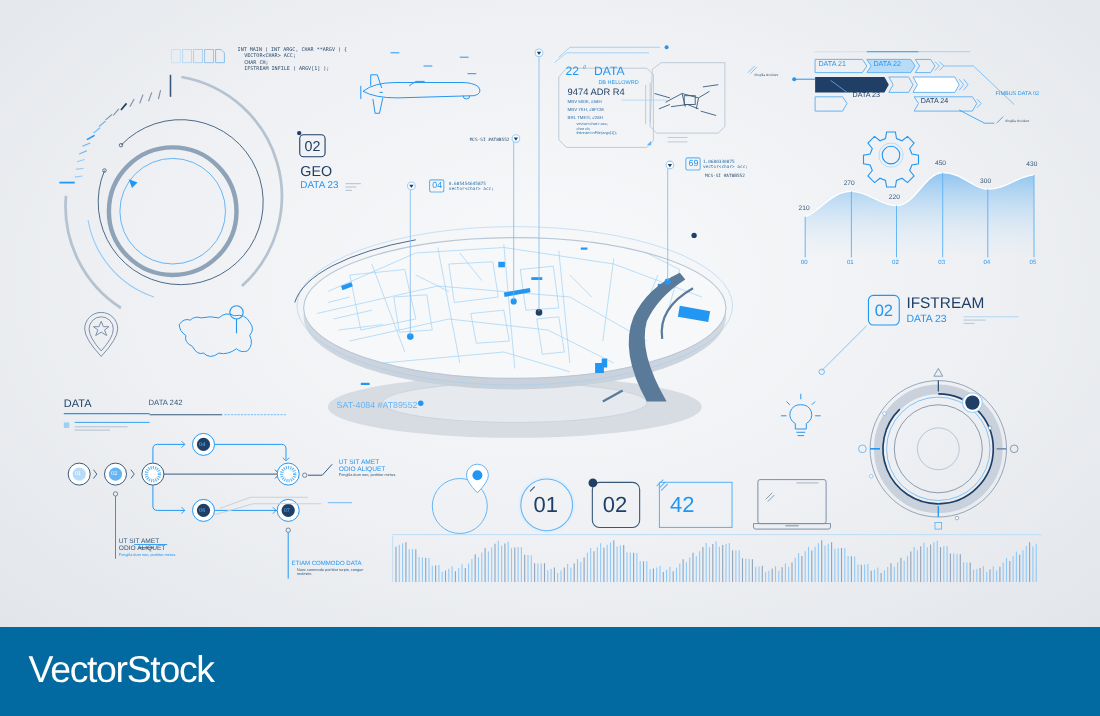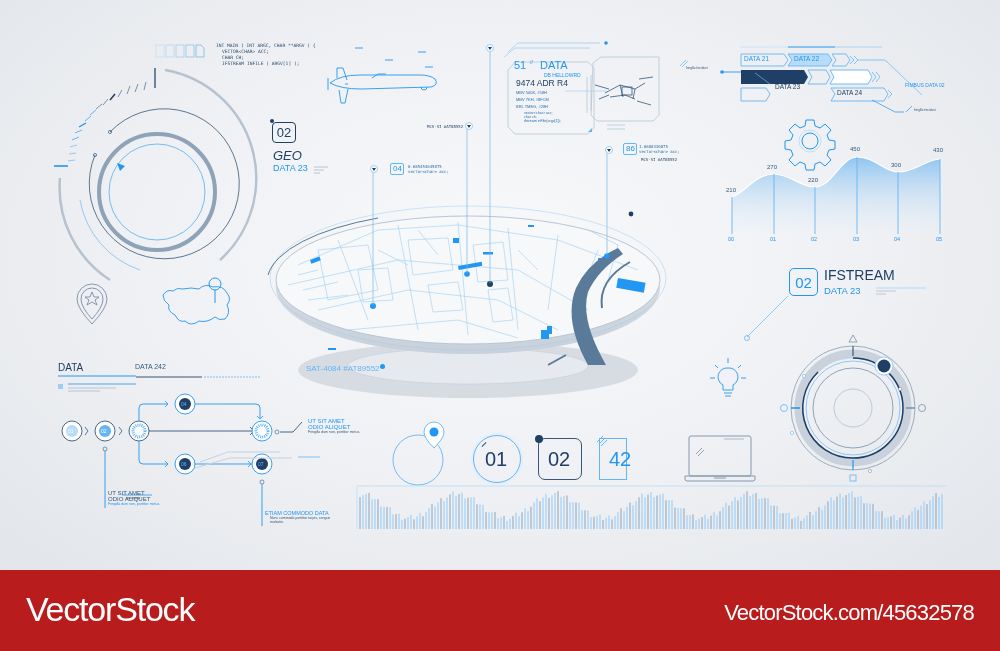--- a/index.html
+++ b/index.html
@@ -7,21 +7,21 @@
   body { font-family: "Liberation Sans", "DejaVu Sans", sans-serif; background: #eef0f3; position: relative; }
   .canvas { position: absolute; left: 0; top: 0; width: 1000px; height: 570px;
     background: radial-gradient(ellipse at 50% 45%, #f8f9fb 0%, #eef0f3 55%, #e2e5ea 100%); overflow: hidden; }
   .abs { position: absolute; }
   svg { position: absolute; overflow: visible; }
   .mono { font-family: "DejaVu Sans Mono", "Liberation Mono", monospace; }
   .tiny { font-size: 4px; color: #2b6fa8; line-height: 5px; }
   .code { font-size: 4.6px; line-height: 6px; color: #2a4b6d; font-family: "DejaVu Sans Mono", monospace; }
   .navy { color: #1f3f66; }
   .blue { color: #2196f3; }
-  .footer { position: absolute; left: 0; top: 570px; width: 1000px; height: 81px; background: #b91c1c; }
+  .footer { position: absolute; left: 0; top: 570px; width: 1000px; height: 81px; background: #0369a1; }
   .footer .logo { position: absolute; left: 26px; top: 20px; color: #fff; font-size: 34px; letter-spacing: -1.2px; font-family: "Liberation Sans", sans-serif; }
   .footer .url { position: absolute; right: 26px; top: 30px; color: #fff; font-size: 22px; letter-spacing: -0.8px; font-family: "Liberation Sans", sans-serif; }
 </style>
 </head>
 <body>
 
 <div class="canvas">
 
   <div class="abs" style="left:155px;top:44px;width:50px;height:15px;">
     <svg width="50" height="15">
@@ -89,21 +89,21 @@
       <path d="M96 47 a3 3 0 1 0 6 0"></path>
       <line x1="3" y1="38" x2="3" y2="50"></line>
     </g>
   </svg>
 
   <div class="abs" style="left:272px;top:122px;">
     <div class="abs" style="left:0;top:0;width:24px;height:21px;border:1px solid #1f3f66;border-radius:4px;display:flex;align-items:center;justify-content:center;">
       <span class="navy" style="font-size:13px;">02</span>
     </div>
     <div class="abs" style="left:-2px;top:-3px;width:4px;height:4px;border-radius:50%;background:#1f3f66;"></div>
-    <div class="abs navy" style="left:1px;top:26px;font-size:13px;font-style:italic;">GEO</div>
+    <div class="abs navy" style="left:1px;top:26px;font-size:13px;">GEO</div>
     <div class="abs blue" style="left:1px;top:41px;font-size:9px;white-space:nowrap;">DATA 23</div>
     <svg width="20" height="8" style="left:42px;top:44px;">
       <line x1="0" y1="1" x2="14" y2="1" stroke="#a9b9ca" stroke-width="0.8"></line>
       <line x1="0" y1="4" x2="10" y2="4" stroke="#a9b9ca" stroke-width="0.8"></line>
       <line x1="0" y1="7" x2="6" y2="7" stroke="#a9b9ca" stroke-width="0.8"></line>
     </svg>
   </div>
 
   <svg width="420" height="230" style="left:258px;top:170px;">
     <defs>
@@ -189,21 +189,21 @@
     </div>
     <div class="abs mono tiny" style="left:38px;top:4px;white-space:nowrap;">0.685454645875</div>
     <div class="abs mono tiny" style="left:38px;top:9px;white-space:nowrap;">vector&lt;char&gt; acc;</div>
   </div>
 
   <div class="abs" style="left:605px;top:143px;">
     <div class="abs" style="left:0;top:3px;width:8px;height:8px;border:1px solid #9ccff5;border-radius:50%;background:#fff;">
       <div style="position:absolute;left:1px;top:2px;width:0;height:0;border-left:2px solid transparent;border-right:2px solid transparent;border-top:3px solid #1f3f66;"></div>
     </div>
     <div class="abs" style="left:18px;top:0;width:14px;height:12px;border:0.8px solid #64b5f6;border-radius:2px;">
-      <span class="abs blue" style="left:2px;top:0;font-size:8px;">86</span>
+      <span class="abs blue" style="left:2px;top:0;font-size:8px;">69</span>
     </div>
     <div class="abs mono tiny" style="left:34px;top:1px;white-space:nowrap;">1.0680330875</div>
     <div class="abs mono tiny" style="left:34px;top:6px;white-space:nowrap;">vector&lt;char&gt; acc;</div>
     <div class="abs mono tiny" style="left:36px;top:14px;white-space:nowrap;color:#2a4b6d;">MCS-SI #AT8B552</div>
   </div>
 
   <div class="abs" style="left:306px;top:364px;font-size:8px;color:#64b5f6;white-space:nowrap;">SAT-4084 #AT89552</div>
   <div class="abs" style="left:380px;top:364px;width:5px;height:5px;border-radius:50%;background:#2196f3;"></div>
 
   <div class="abs" style="left:486px;top:44px;width:8px;height:8px;border:1px solid #9ccff5;border-radius:50%;background:#fff;">
@@ -212,21 +212,21 @@
   <svg width="150" height="110" style="left:500px;top:40px;">
     <g fill="none" stroke="#9ccff5" stroke-width="0.8">
       <path d="M8 12 L18 3 H100"></path>
         <circle cx="106" cy="3" r="1.8" fill="#2196f3" stroke="none"></circle>
       <path d="M4 17 L15 8 H90"></path>
       <path d="M8 30 L15 22 H88 L94 28 V88 L88 94 H15 L8 87 Z" stroke="#b5c6d6"></path>
     </g>
     <polygon points="92,92 88,92 92,88" fill="#64b5f6"></polygon>
   </svg>
   <div class="abs" style="left:514px;top:62px;">
-    <div class="abs blue" style="left:0;top:-3px;font-size:11px;">51</div>
+    <div class="abs blue" style="left:0;top:-3px;font-size:11px;">22</div>
     <div class="abs blue" style="left:16px;top:-3px;font-size:5px;">//</div>
     <div class="abs blue" style="left:26px;top:-3px;font-size:11px;">DATA</div>
     <div class="abs blue" style="left:30px;top:10px;font-size:5px;white-space:nowrap;">DB HELLOWRD</div>
     <div class="abs navy" style="left:2px;top:16px;font-size:8.5px;white-space:nowrap;">9474 ADR R4</div>
     <div class="abs tiny" style="left:2px;top:28px;white-space:nowrap;">MBV 500K, #58H</div>
     <div class="abs tiny" style="left:2px;top:35px;white-space:nowrap;">MBV 7KH, #8FCM</div>
     <div class="abs tiny" style="left:2px;top:42px;white-space:nowrap;">BRL TMEG, #28H</div>
     <div class="abs tiny" style="left:10px;top:49px;white-space:nowrap;font-size:3.6px;">vector&lt;char&gt; acc;</div>
     <div class="abs tiny" style="left:10px;top:53px;white-space:nowrap;font-size:3.6px;">char ch;</div>
     <div class="abs tiny" style="left:10px;top:57px;white-space:nowrap;font-size:3.6px;">ifstream inFile(argv[1]);</div>
@@ -475,21 +475,21 @@
   </svg>
 
   <div class="abs" style="left:473px;top:435px;width:48px;height:48px;border:1px solid #64b5f6;border-radius:50%;box-shadow:0 0 0 2px #e3f0fb;">
     <div class="abs" style="left:7px;top:8px;width:6px;height:1px;background:#355878;transform:rotate(-45deg);"></div>
     <span class="abs navy" style="left:11px;top:12px;font-size:20px;">01</span>
   </div>
   <div class="abs" style="left:538px;top:438px;width:44px;height:42px;border:1px solid #355878;border-radius:7px;">
     <div class="abs" style="left:-4px;top:-4px;width:8px;height:8px;border-radius:50%;background:#1f3f66;"></div>
     <span class="abs navy" style="left:9px;top:9px;font-size:20px;">02</span>
   </div>
-  <div class="abs" style="left:599px;top:438px;width:28px;height:42px;border:1px solid #64b5f6;border-radius:0;">
+  <div class="abs" style="left:599px;top:438px;width:67px;height:42px;border:1px solid #64b5f6;border-radius:0;">
     <svg width="10" height="10" style="left:-3px;top:-3px;">
       <line x1="0" y1="6" x2="6" y2="0" stroke="#64b5f6" stroke-width="1"></line>
       <line x1="2" y1="8" x2="8" y2="2" stroke="#64b5f6" stroke-width="1"></line>
       <line x1="4" y1="10" x2="10" y2="4" stroke="#64b5f6" stroke-width="1"></line>
     </svg>
     <span class="abs blue" style="left:9px;top:9px;font-size:20px;">42</span>
   </div>
 
   <svg width="72" height="50" style="left:684px;top:434px;">
     <rect x="5" y="2" width="62" height="40" rx="2" fill="none" stroke="#7a8fa8" stroke-width="0.9"></rect>
@@ -697,14 +697,13 @@
       <line x1="576" x2="576" y1="44" y2="11.41281247107058" stroke="#90caf9" stroke-width="1"></line>
       <line x1="579" x2="579" y1="44" y2="7.962358343877256" stroke="#8fa3b8" stroke-width="1"></line>
       <line x1="582" x2="582" y1="44" y2="11.885904212506695" stroke="#90caf9" stroke-width="1"></line>
       <line x1="585" x2="585" y1="44" y2="9.223558486327022" stroke="#90caf9" stroke-width="1"></line>
     </svg>
 
 </div>
 
 <div class="footer">
   <div class="logo">VectorStock</div>
-  <div class="url">VectorStock.com/45632578</div>
 </div>
 
 </body></html>

